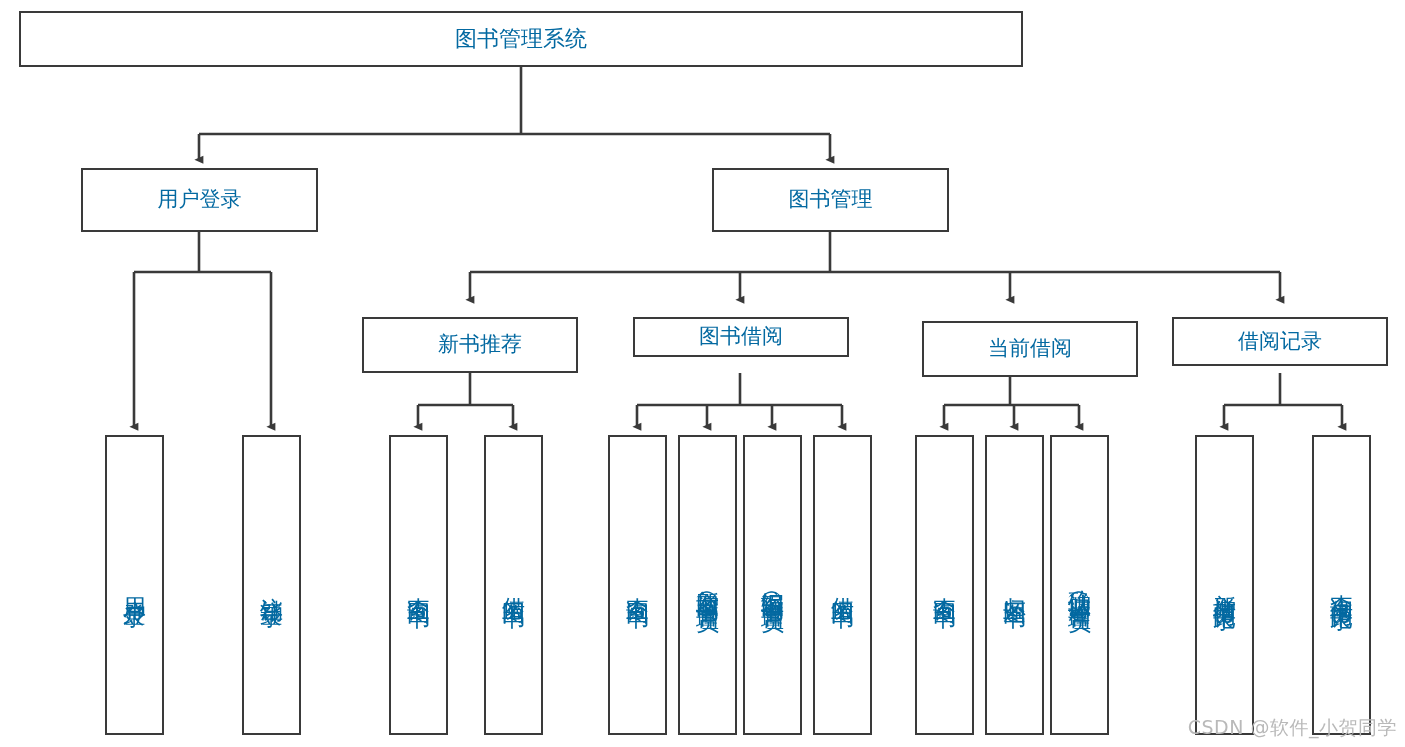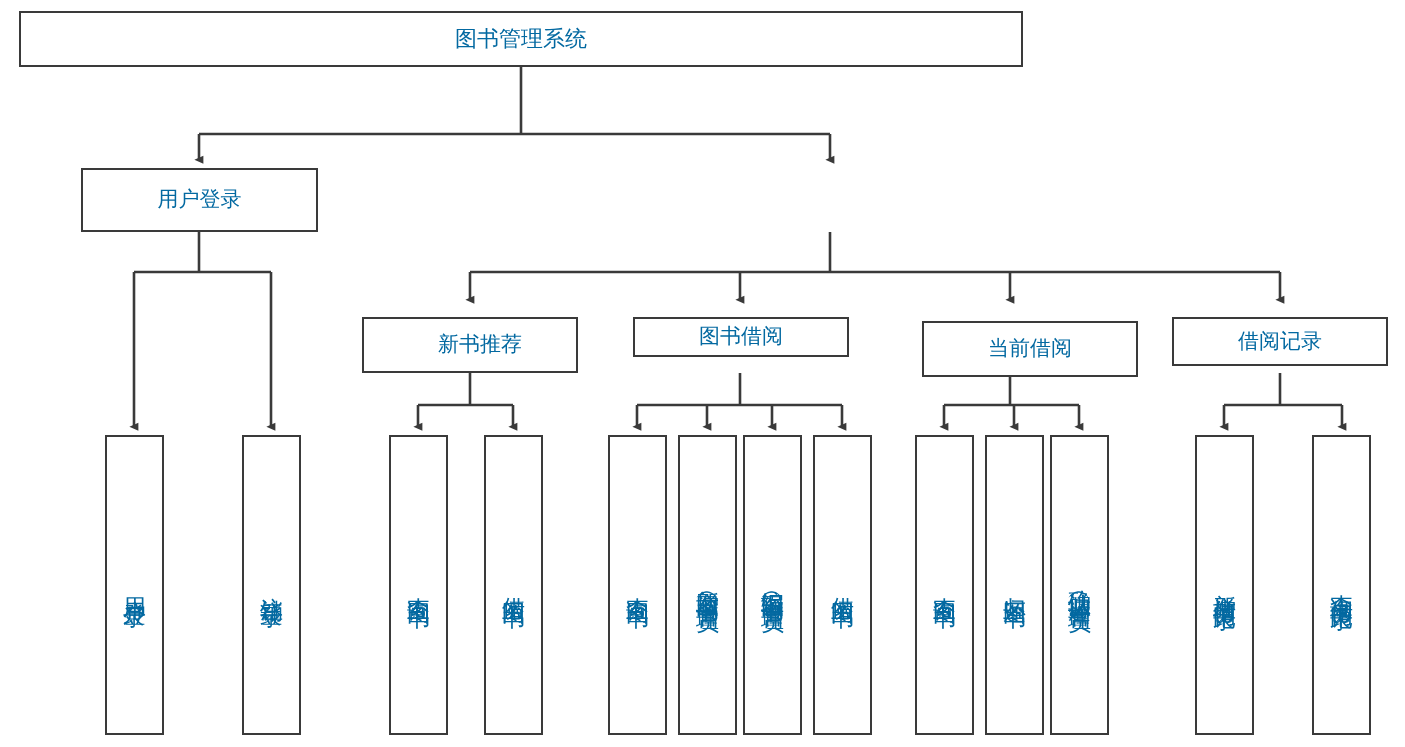--- a/index.html
+++ b/index.html
@@ -127,20 +127,23 @@
     </g>
   </svg>
 
   <div class="node root h" style="left:19px; top:11px; width:1004px; height:56px;">
     <span class="label">图书管理系统</span>
   </div>
 
   <div class="node h" style="left:81px; top:168px; width:237px; height:64px;">
     <span class="label">用户登录</span>
   </div>
+  <div class="node h" style="left:712px; top:168px; width:237px; height:64px;">
+    <span class="label">图书管理</span>
+  </div>
 
   <div class="node h" style="left:362px; top:317px; width:216px; height:56px;padding-left:20px;">
     <span class="label">新书推荐</span>
   </div>
   <div class="node h" style="left:633px; top:317px; width:216px; height:40px;">
     <span class="label">图书借阅</span>
   </div>
   <div class="node h" style="left:903px; top:321px; width:216px; height:56px;margin-left:19px;">
     <span class="label">当前借阅</span>
   </div>
@@ -185,14 +188,15 @@
     <span class="label">确认归还（管理员）</span>
   </div>
 
   <div class="node v" style="left:1195px; top:435px; width:59px; height:300px;">
     <span class="label">新增借阅记录</span>
   </div>
   <div class="node v" style="left:1312px; top:435px; width:59px; height:300px;">
     <span class="label">查询借阅记录</span>
   </div>
 
+  <div id="watermark">CSDN @软件_小贺同学</div>
 
 </div>
 
 </body></html>

